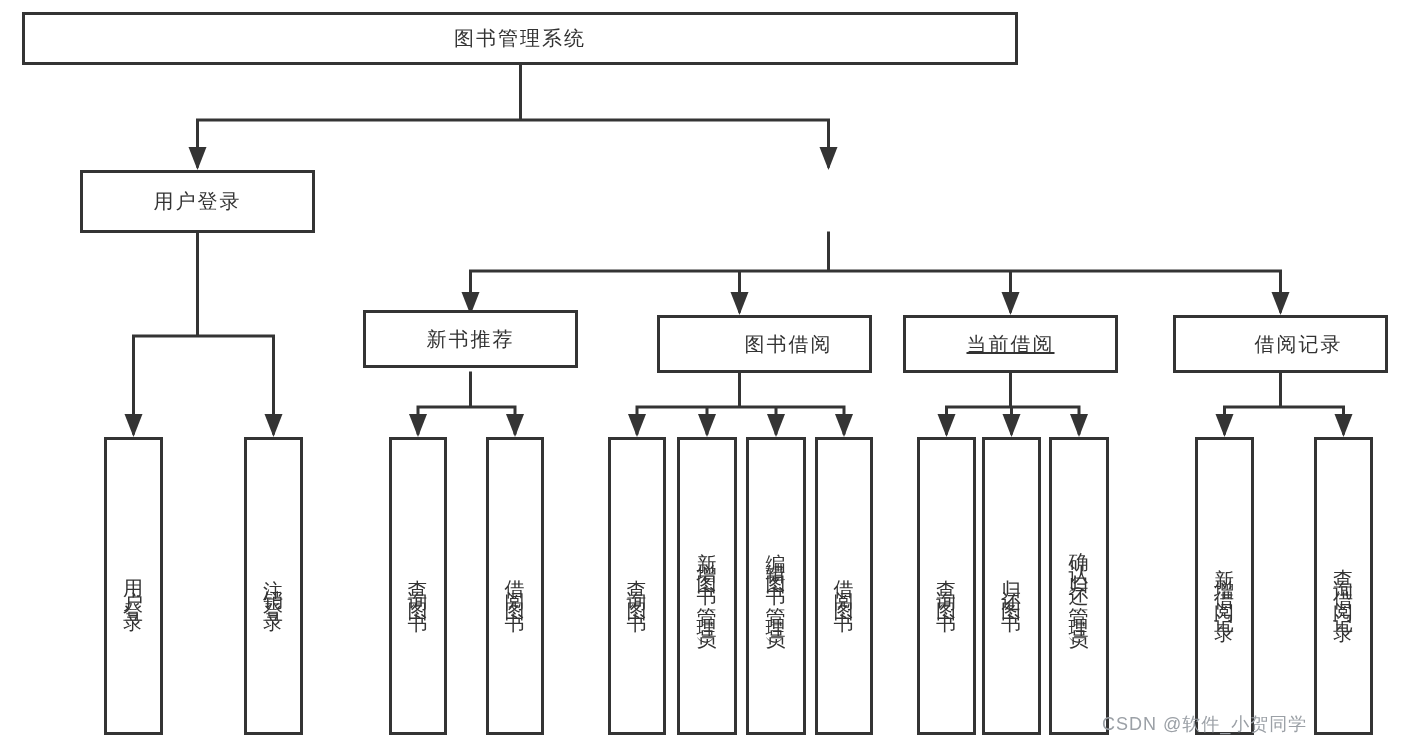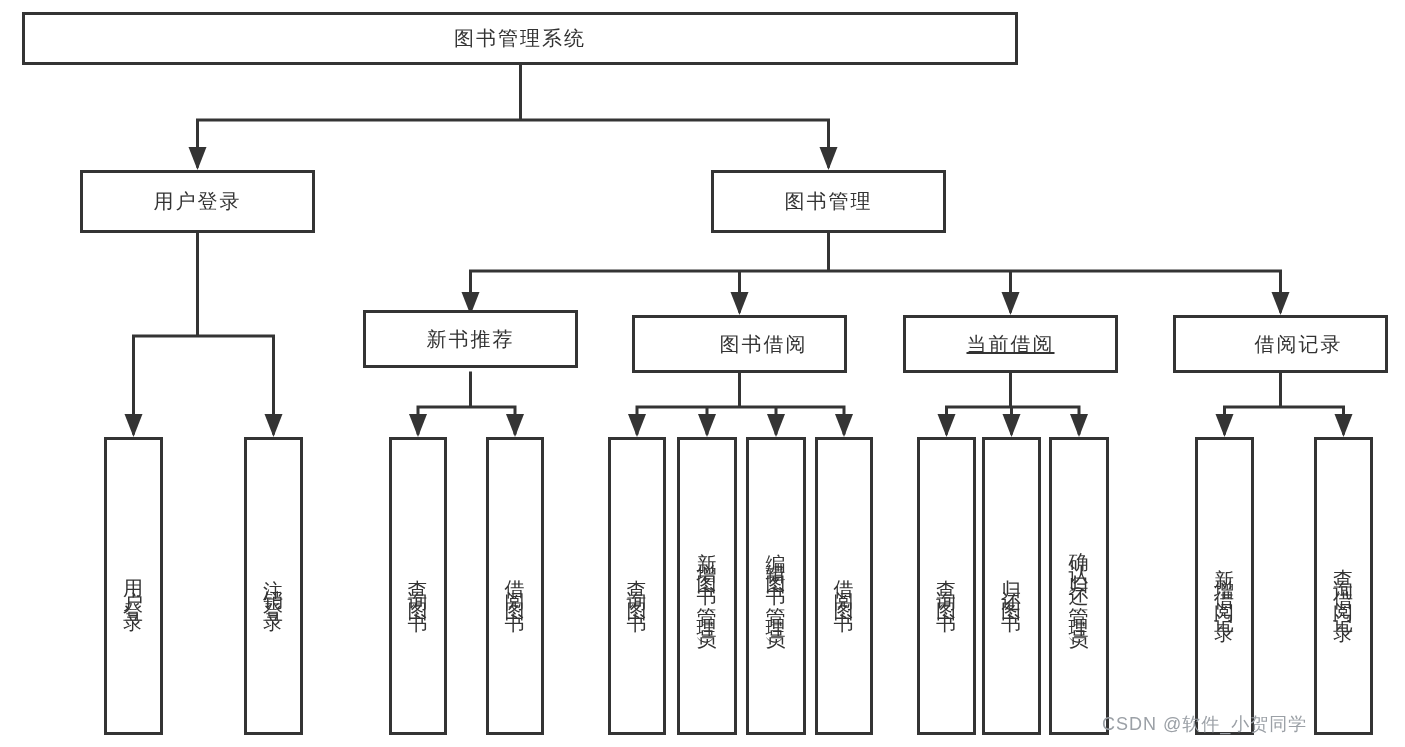--- a/index.html
+++ b/index.html
@@ -115,28 +115,25 @@
     </g>
   </svg>
 
   <div class="node" style="left:22px; top:12px; width:996px; height:53px;">
     <span class="h-label">图书管理系统</span>
   </div>
 
   <div class="node" style="left:80px; top:170px; width:235px; height:63px;">
     <span class="h-label">用户登录</span>
   </div>
-  <div class="node" style="left:711px; top:170px; width:235px; height:63px;">
-    <span class="h-label">图书管理</span>
-  </div>
 
   <div class="node" style="left:363px; top:310px; width:215px; height:58px;justify-content:center;">
     <span class="h-label">新书推荐</span>
   </div>
-  <div class="node" style="left:632px; top:315px; width:215px; height:58px;padding-left:48px;">
+  <div class="node" style="left:657px; top:315px; width:215px; height:58px;padding-left:48px;">
     <span class="h-label">图书借阅</span>
   </div>
   <div class="node" style="left:903px; top:315px; width:215px; height:58px;text-decoration:underline;">
     <span class="h-label">当前借阅</span>
   </div>
   <div class="node" style="left:1173px; top:315px; width:215px; height:58px;padding-left:36px;">
     <span class="h-label">借阅记录</span>
   </div>
 
   <div class="node" style="left:104px; top:437px; width:59px; height:298px;">

